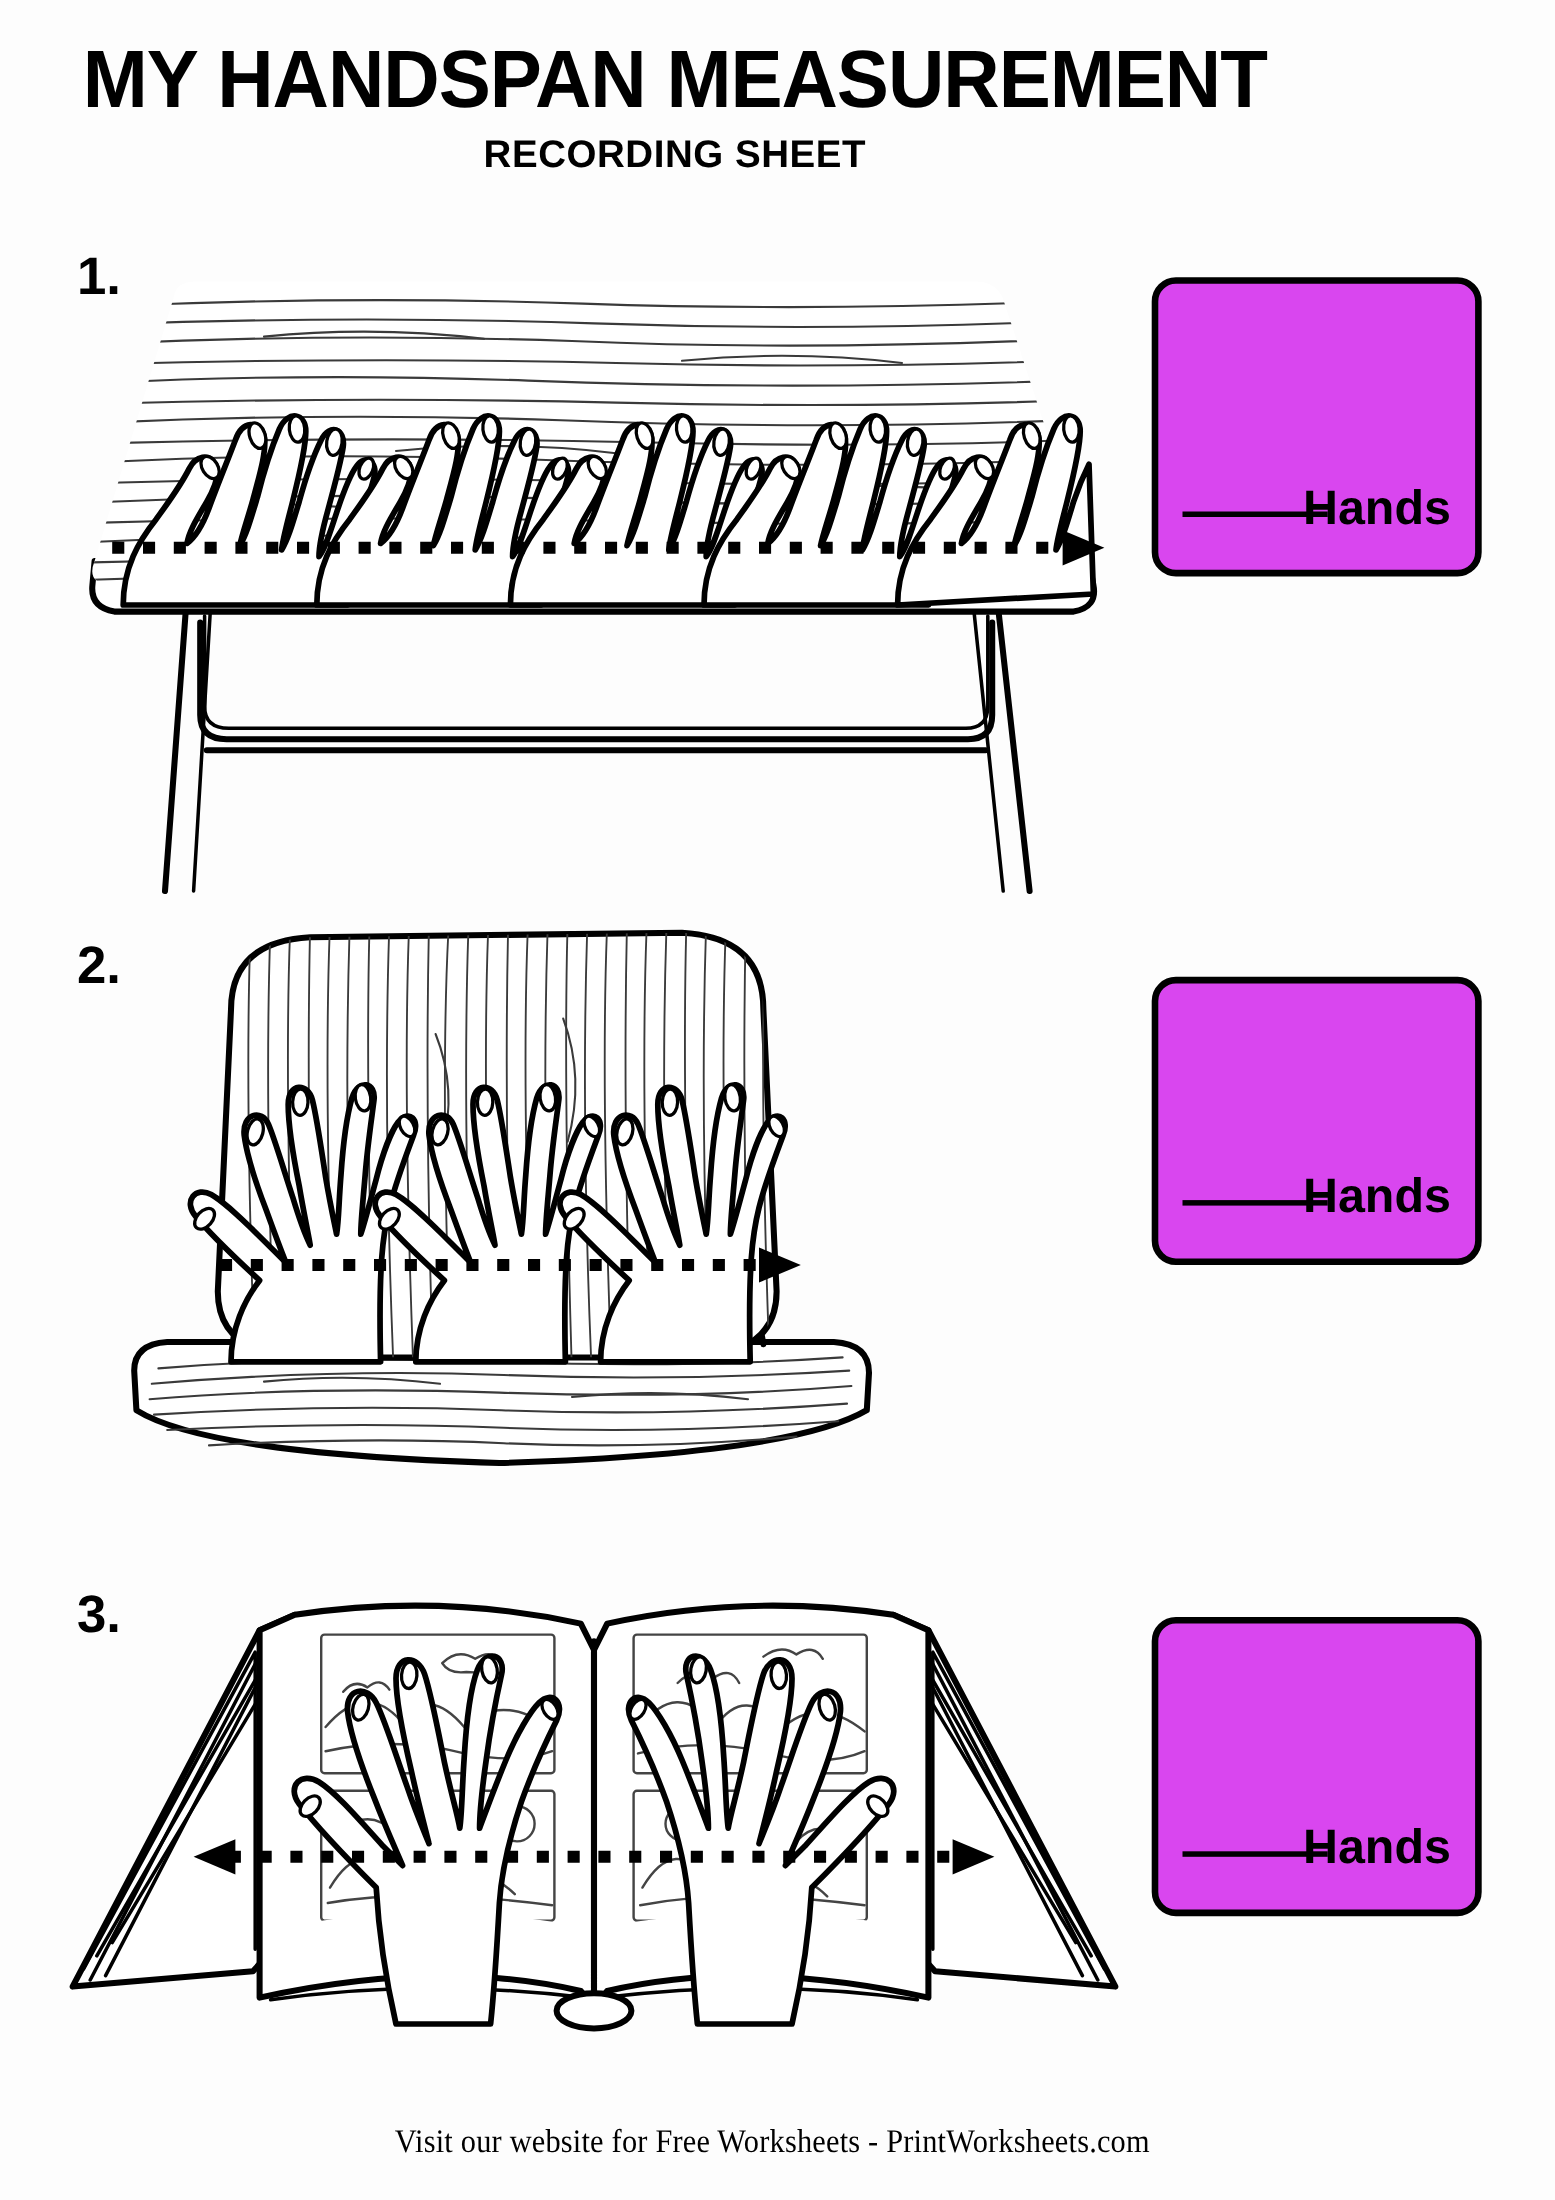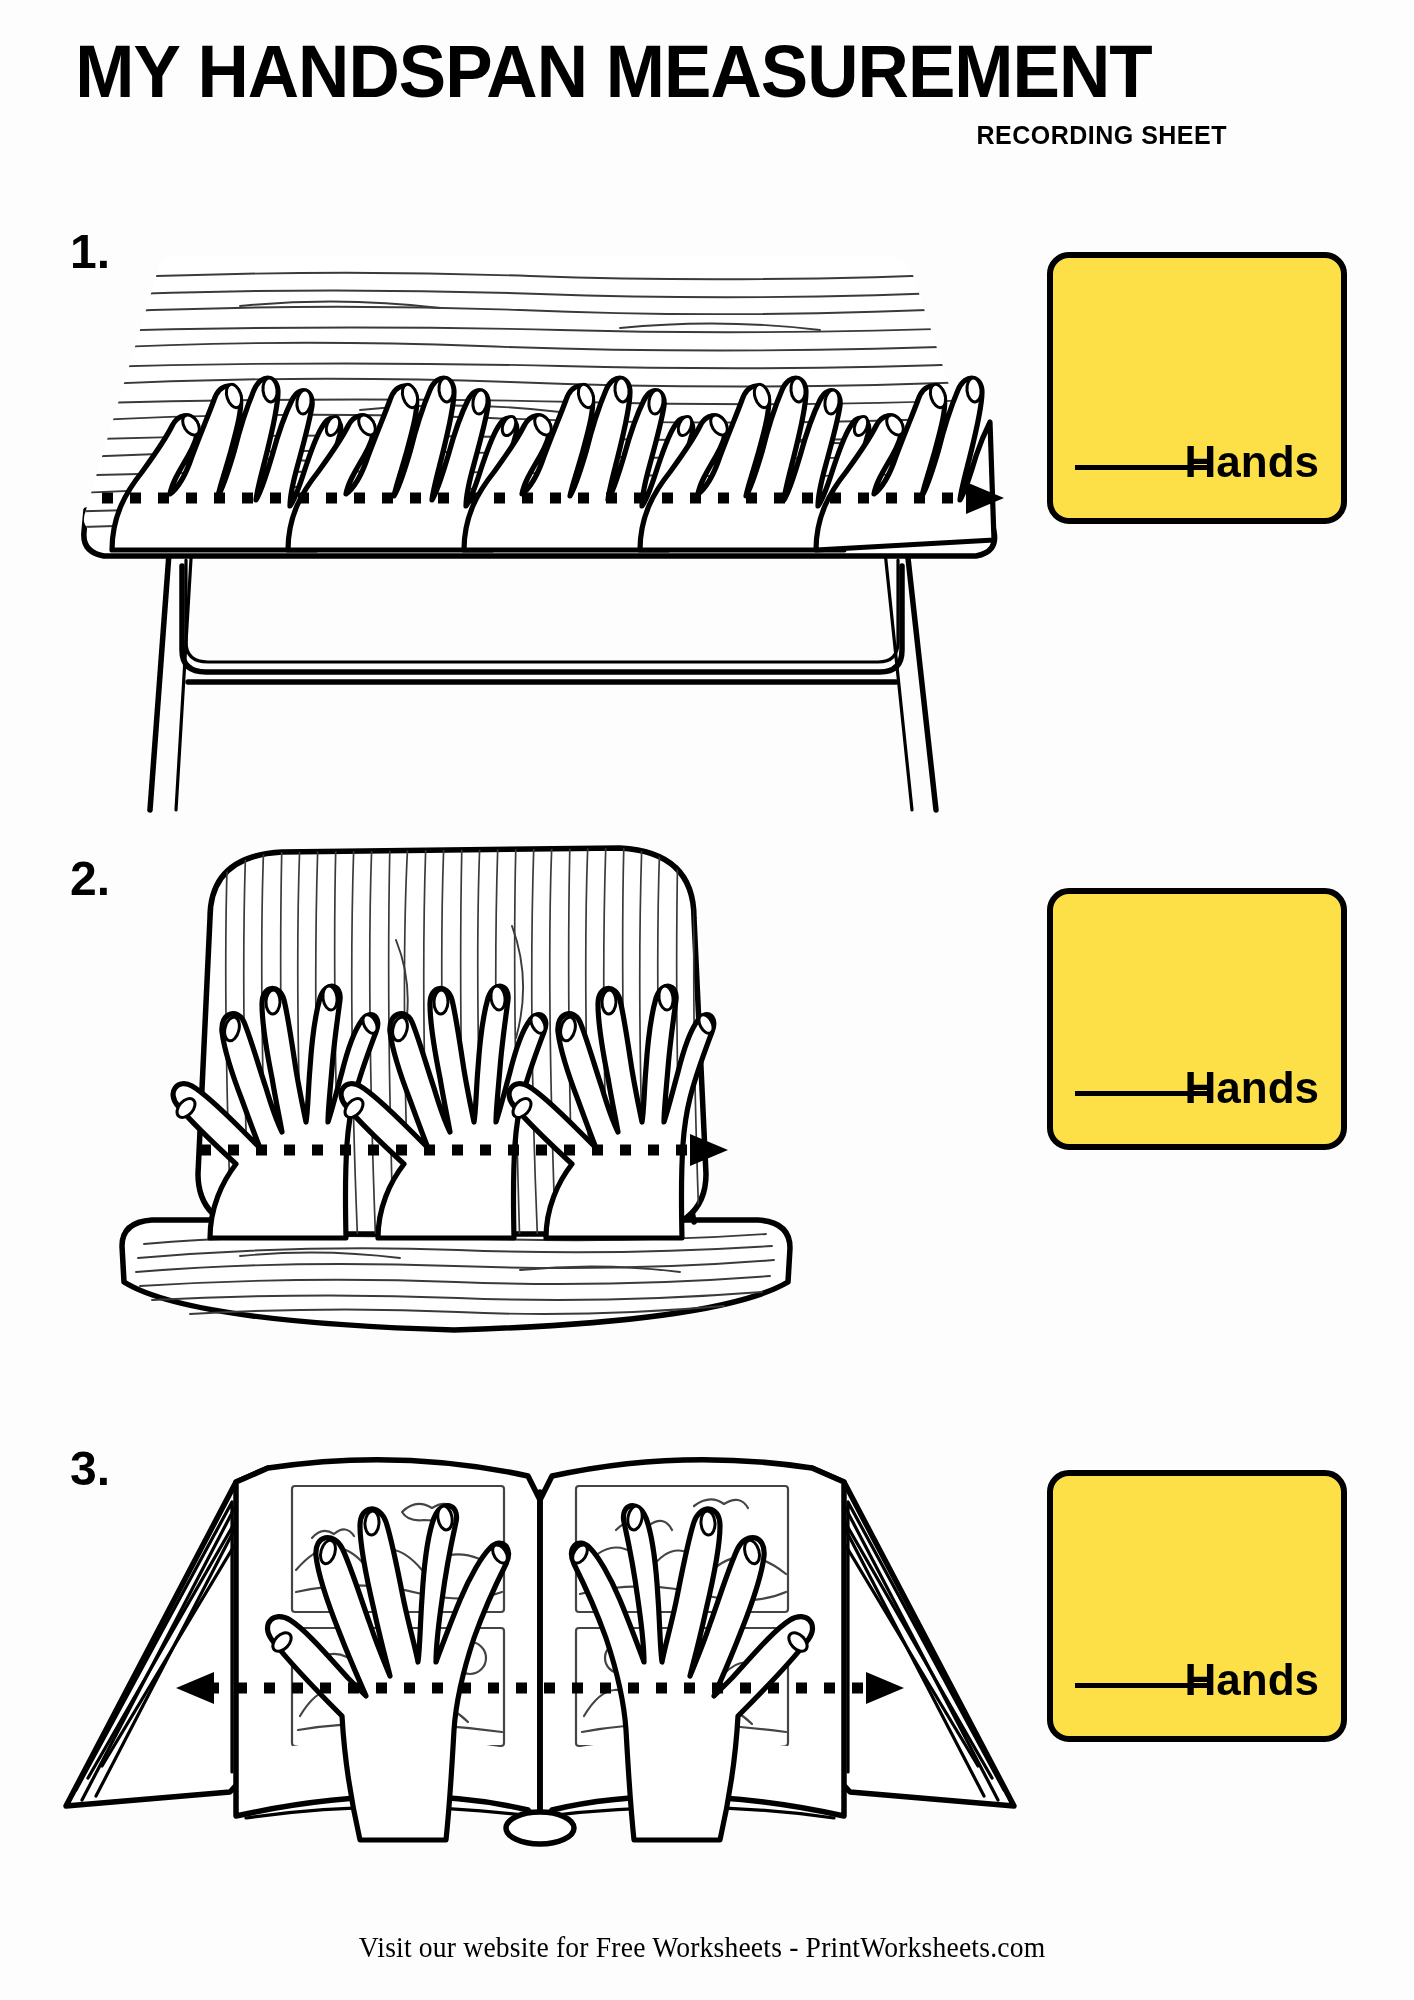--- a/index.html
+++ b/index.html
@@ -36,25 +36,24 @@
     font-size: 74px;
     letter-spacing: -1px;
     line-height: 1.02;
     margin: 0;
     transform: scaleX(0.96);
     white-space: nowrap;
   }
   .subtitle {
     font-family: "Liberation Sans", sans-serif;
     font-weight: bold;
-    font-size: 25px;
+    font-size: 35px;
     letter-spacing: 0.5px;
     margin: 12px 0 0 0;
     white-space: nowrap;
-    text-align: right;
   }
 
   
   .row {
     position: absolute;
     left: 0;
     width: 1414px;
   }
   #row-1 { top: 210px;  height: 620px; }
   #row-2 { top: 830px;  height: 590px; }
@@ -76,21 +75,21 @@
     position: absolute;
     left: 60px;
     top: 0;
   }
 
   
   .answer-box {
     position: absolute;
     border: 6px solid #000;
     border-radius: 22px;
-    background: #fde047;
+    background: #d946ef;
     box-sizing: border-box;
     text-decoration: underline;
   }
   #answer-box-1 { left: 1047px; top: 42px;  width: 300px; height: 272px; }
   #answer-box-2 { left: 1047px; top: 58px;  width: 300px; height: 262px; }
   #answer-box-3 { left: 1047px; top: 50px;  width: 300px; height: 272px; }
 
   .answer-line {
     position: absolute;
     bottom: 48px;

